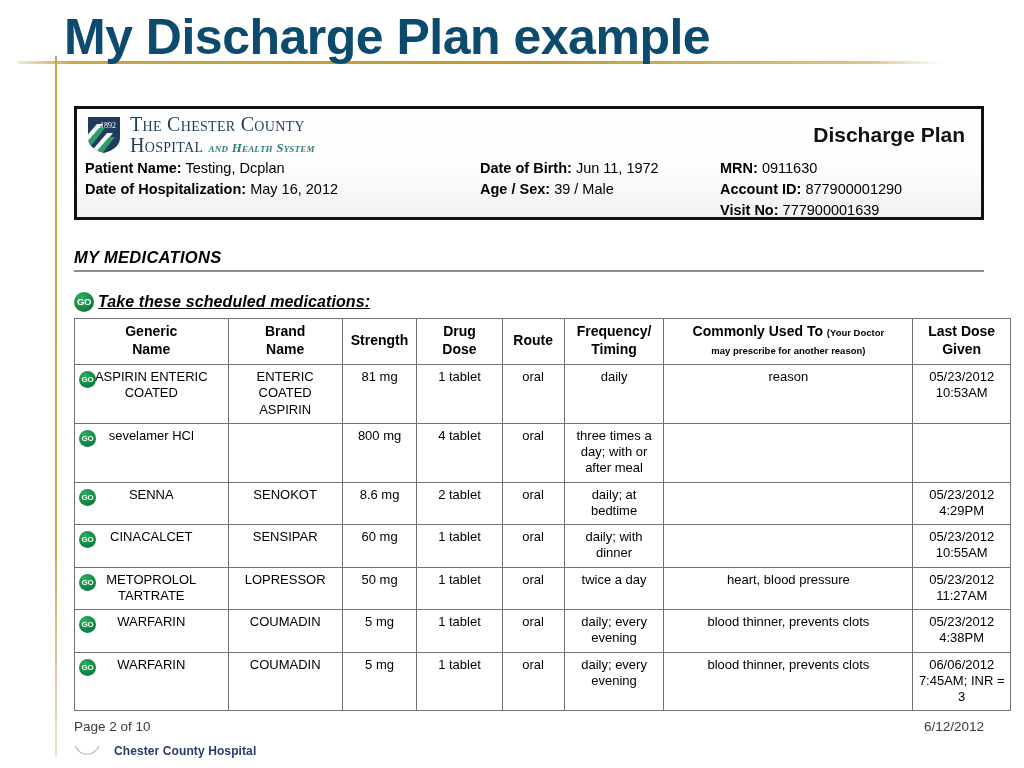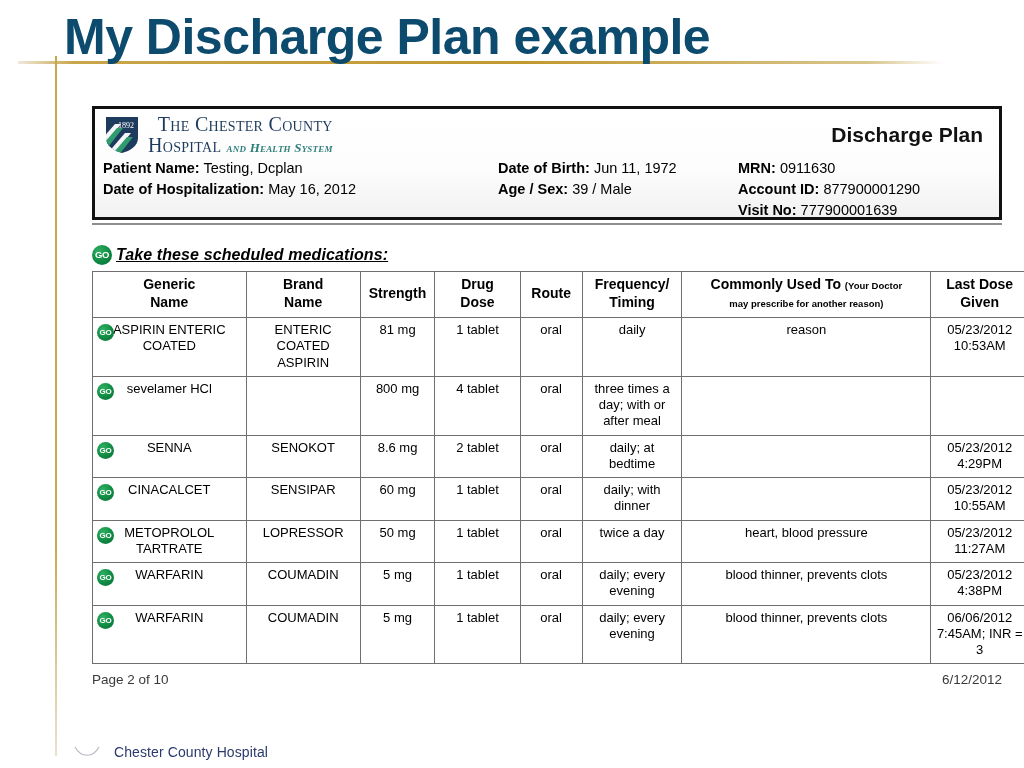--- a/index.html
+++ b/index.html
@@ -42,21 +42,21 @@
     font-weight: bold;
     color: #0c4a6e;
     letter-spacing: -0.5px;
     font-family: "Liberation Sans", sans-serif;
     white-space: nowrap;
   }
 
   
   .doc {
     position: absolute;
-    left: 92px;
+    left: 74px;
     top: 106px;
     width: 910px;
   }
 
   
   .hdr-box {
     border: 3px solid #111;
     background: linear-gradient(to bottom, #ffffff 0%, #fdfdfd 55%, #f1f1f1 100%);
     padding: 0;
     height: 114px;
@@ -74,21 +74,20 @@
   .brandwrap { display: flex; align-items: center; }
   .shield { width: 34px; height: 38px; margin-right: 9px; flex: 0 0 auto; }
   .brandtext { line-height: 1.02; }
   .brand-l1 {
     font-family: "Liberation Serif", serif;
     font-size: 20px;
     color: #1d3b5c;
     letter-spacing: 0.3px;
     font-variant: small-caps;
     font-weight: normal;
-    text-align: right;
   }
   .brand-l2 {
     font-family: "Liberation Serif", serif;
     font-size: 20px;
     color: #1d3b5c;
     letter-spacing: 0.3px;
     font-variant: small-caps;
     white-space: nowrap;
   }
   .brand-sub {
@@ -232,22 +231,22 @@
   .slide-foot {
     position: absolute;
     left: 74px;
     top: 744px;
     display: flex;
     align-items: center;
     gap: 14px;
   }
   .swoosh { width: 26px; height: 14px; opacity: .55; }
   .slide-foot-text {
-    font-size: 14px;
-    font-weight: normal;
+    font-size: 12px;
+    font-weight: bold;
     color: #2b3a6b;
     letter-spacing: 0.1px;
   }
 </style>
 </head>
 <body>
 
 <div class="hrule"></div>
 <div class="vrule"></div>
 
@@ -312,20 +311,21 @@
           <span class="val">877900001290</span>
         </div>
         <div>
           <span class="lbl">Visit No:</span>
           <span class="val">777900001639</span>
         </div>
       </div>
     </div>
   </div>
 
+  <div class="sec-title">MY MEDICATIONS</div>
   <div class="sec-rule"></div>
 
   <div class="subhead">
     <span class="go">GO</span>
     <span class="subhead-text">Take these scheduled medications:</span>
   </div>
 
   <table class="meds">
     <colgroup>
       <col class="c-generic">

